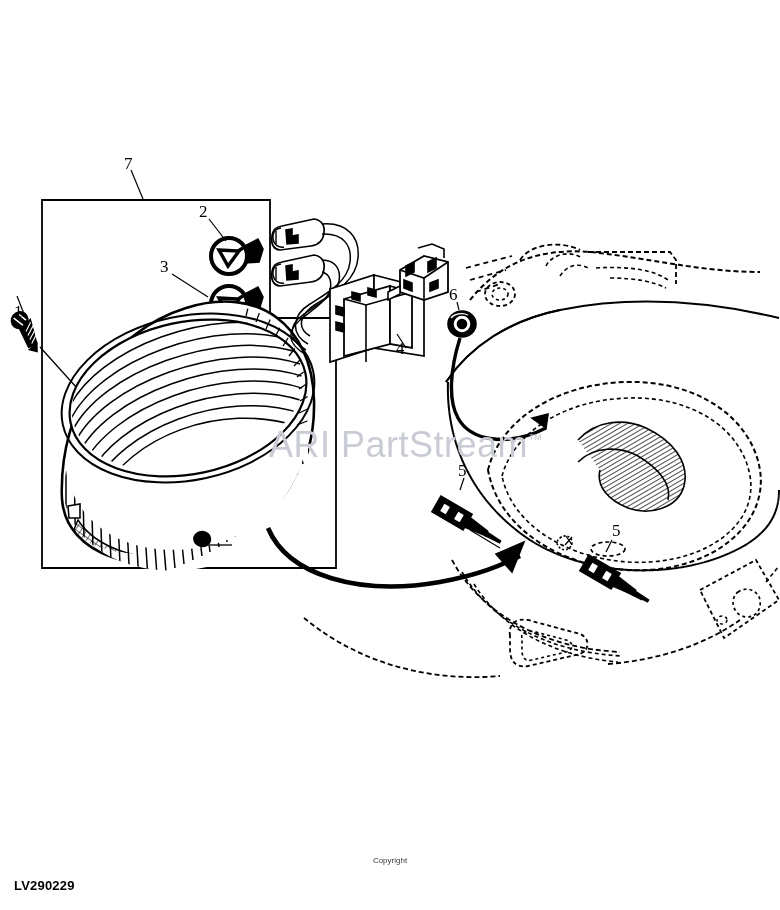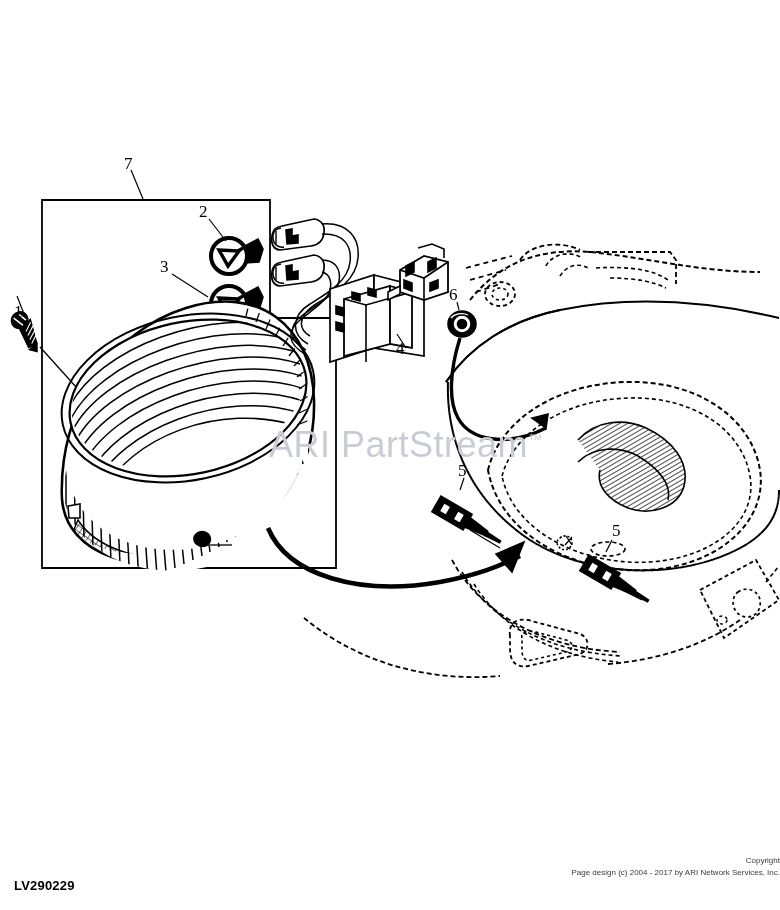--- a/index.html
+++ b/index.html
@@ -43,21 +43,21 @@
     font-weight: bold;
     font-size: 13px;
     letter-spacing: 0.2px;
     color: #000000;
   }
   #copyright-block {
     position: absolute;
     left: 0;
     top: 855px;
     width: 780px;
-    text-align: right;
+    text-align: center;
     font-family: "Liberation Sans", sans-serif;
     font-size: 8px;
     color: #3a3a3a;
     line-height: 1.45;
   }
   #watermark {
     position: absolute;
     left: 253px;
     top: 424px;
     font-family: "Liberation Sans", sans-serif;
@@ -393,18 +393,17 @@
   <div class="callout-label" style="left:612px; top:522px;">5</div>
   <div class="callout-label" style="left:449px; top:286px;">6</div>
   <div class="callout-label" style="left:124px; top:155px;">7</div>
 
   <div id="watermark">
     <span>ARI PartStream</span><span class="tm">™</span>
   </div>
 
   <div id="copyright-block">
     <div>Copyright</div>
-    <div>Page design (c) 2004 - 2017 by ARI Network Services, Inc.</div>
   </div>
 
   <div id="part-number">LV290229</div>
 
 </div>
 
 </body></html>

